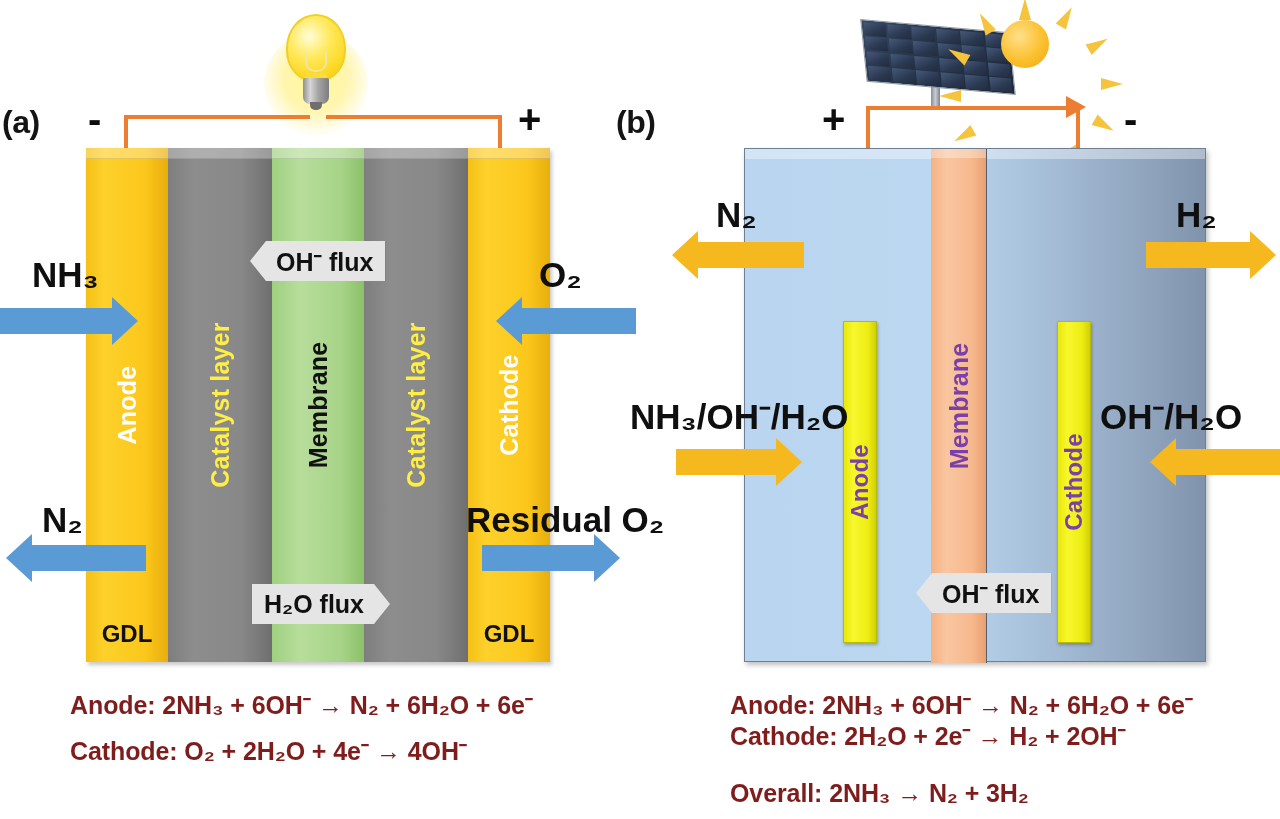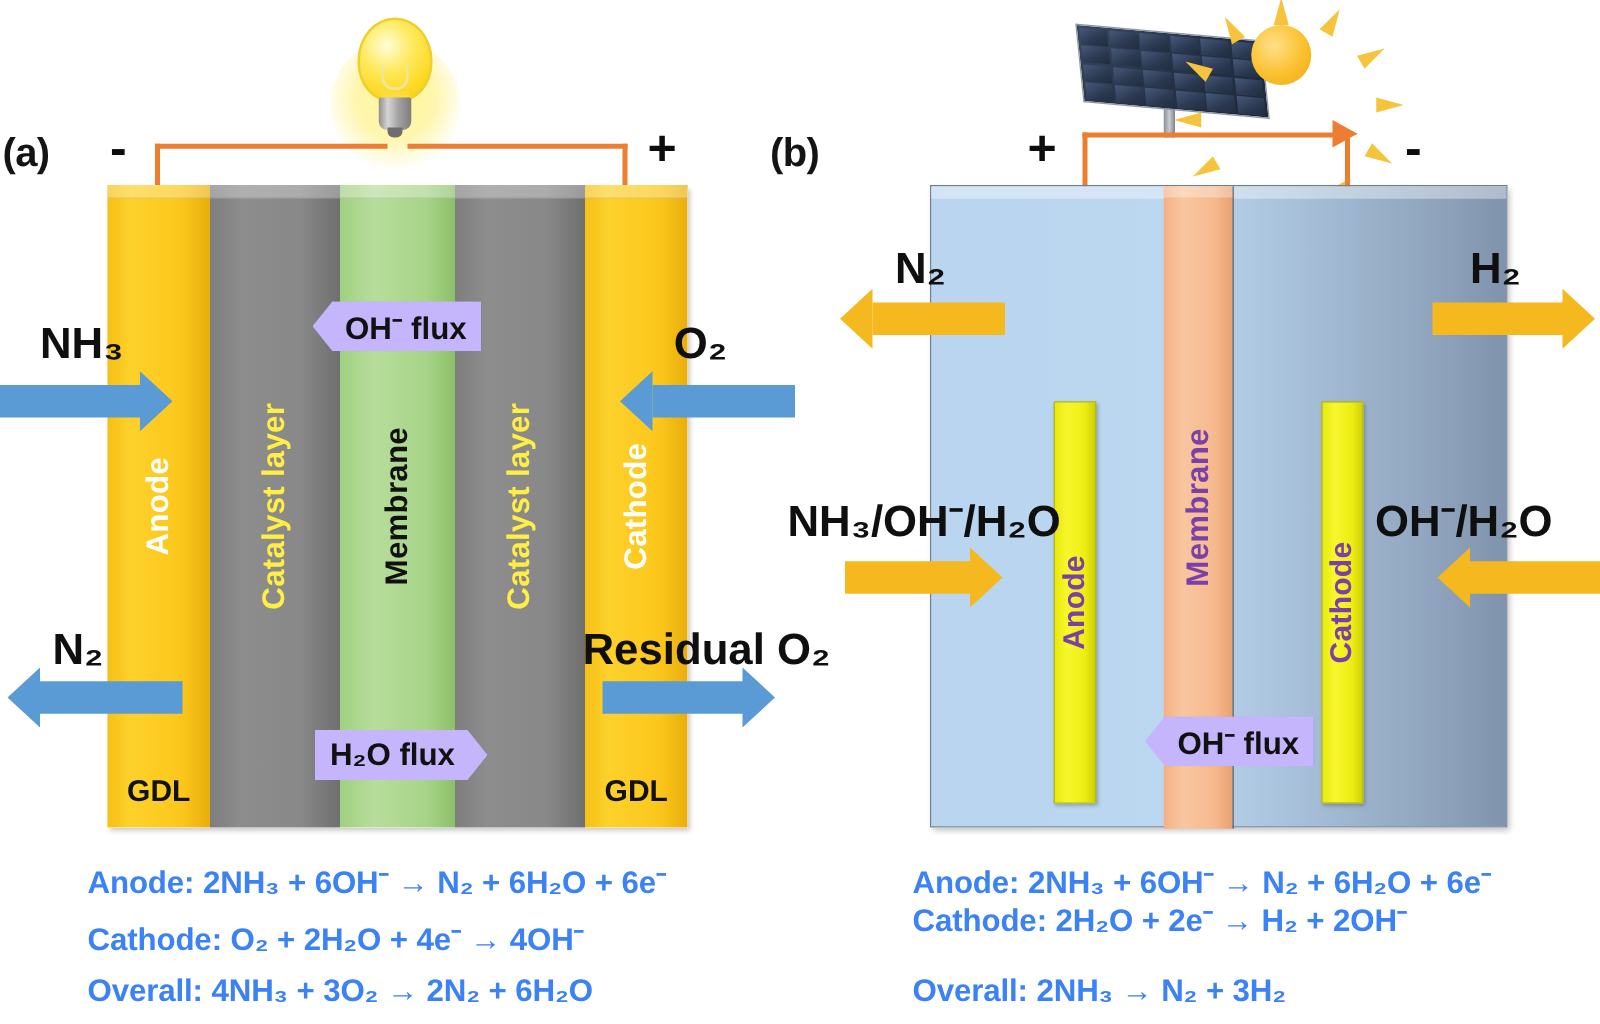--- a/index.html
+++ b/index.html
@@ -112,21 +112,21 @@
   .vlabel-black  { color: #111111; }
   .vlabel-purple { color: #7a3fa8; }
   .gdl {
     position: absolute; left: 0; width: 100%; bottom: 14px; text-align: center;
     font-weight: 700; font-size: 24px; color: #111111;
   }
 
   
   .flux {
     position: absolute; display: flex; align-items: center;
-    background: #c4b5fd; color: #111111; font-weight: 700; font-size: 25px;
+    background: #e5e5e5; color: #111111; font-weight: 700; font-size: 25px;
     height: 40px; white-space: nowrap;
     filter: drop-shadow(1px 1px 1px rgba(0,0,0,0.25));
   }
   .flux-left  { padding: 0 12px 0 26px; clip-path: polygon(0% 50%, 16px 0%, 100% 0%, 100% 100%, 16px 100%); }
   .flux-right { padding: 0 26px 0 12px; clip-path: polygon(0% 0%, calc(100% - 16px) 0%, 100% 50%, calc(100% - 16px) 100%, 0% 100%); }
 
   
   .arrow { position: absolute; }
   .arrow-body { position: absolute; }
   .arrow-head { position: absolute; width: 0; height: 0; }
@@ -162,21 +162,21 @@
     background: linear-gradient(90deg,#f4b183 0%, #f9c6a0 28%, #f6b98d 74%, #e8a070 100%);
     border-right: 1px solid #555f6b;
   }
   .membrane-b::before {
     content:""; position:absolute; left:0; top:0; width:100%; height:9px;
     background: rgba(255,255,255,0.32);
   }
 
   
   .eq {
-    position: absolute; font-size: 25px; font-weight: 700; color: #3b82f6;
+    position: absolute; font-size: 25px; font-weight: 700; color: #7f1d1d;
     white-space: nowrap; letter-spacing: -0.1px;
   }
 </style>
 </head>
 <body>
 
 <div id="root">
 
   <div class="panel" id="panel-a">
 
@@ -250,21 +250,20 @@
     </div>
 
     <div class="gas-label" style="left:466px; top:500px;">Residual O₂</div>
     <div class="arrow arrow-r a-blue" style="left:482px; top:534px; width:140px; height:48px;">
       <div class="arrow-body" style="left:0; top:11px; width:114px; height:26px;"></div>
       <div class="arrow-head" style="left:112px; top:0;"></div>
     </div>
 
     <div class="eq" style="left:70px; top:687px;">Anode: 2NH₃ + 6OH⁻ → N₂ + 6H₂O + 6e⁻</div>
     <div class="eq" style="left:70px; top:733px;">Cathode: O₂ + 2H₂O + 4e⁻ → 4OH⁻</div>
-    <div class="eq" style="left:70px; top:779px;">Overall: 4NH₃ + 3O₂ → 2N₂ + 6H₂O</div>
   </div>
 
   <div class="panel" id="panel-b">
 
     <div class="panel-tag" style="left:-32px; top:104px;">(b)</div>
 
     <div class="solar-wrap" style="left:207px; top:14px;">
       <div class="solar-post"></div>
       <div class="solar-board">
         <div class="solar-cell"></div>

